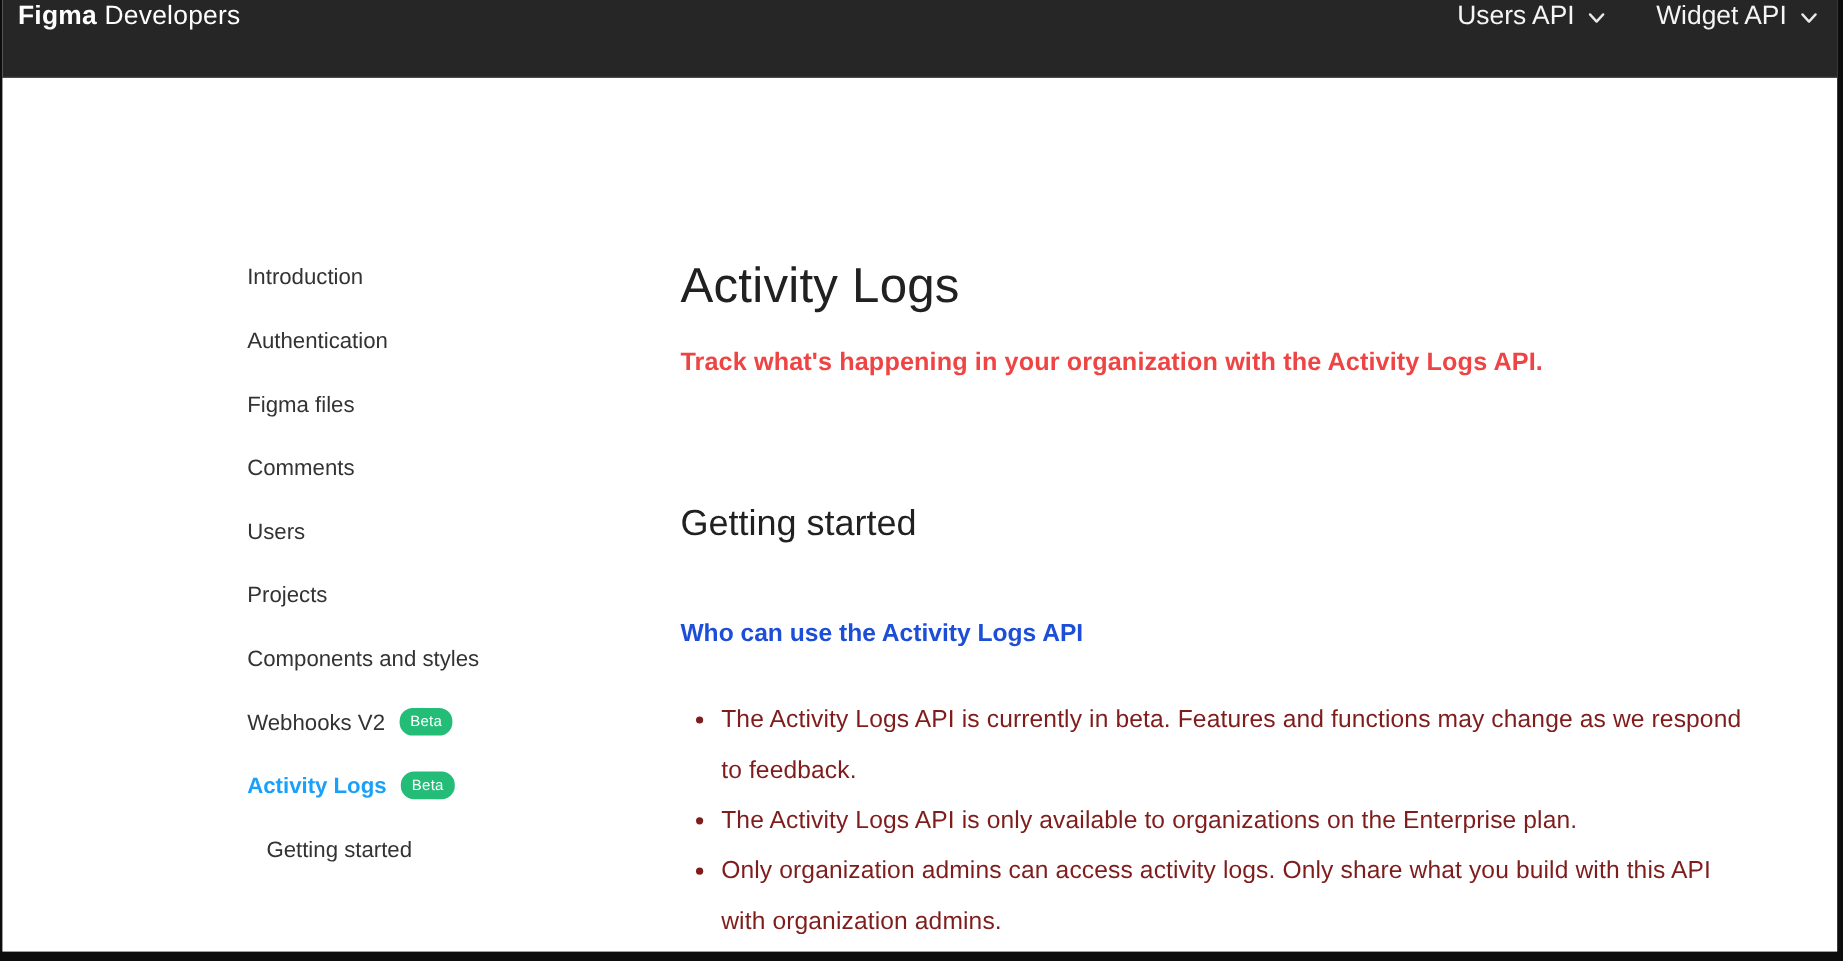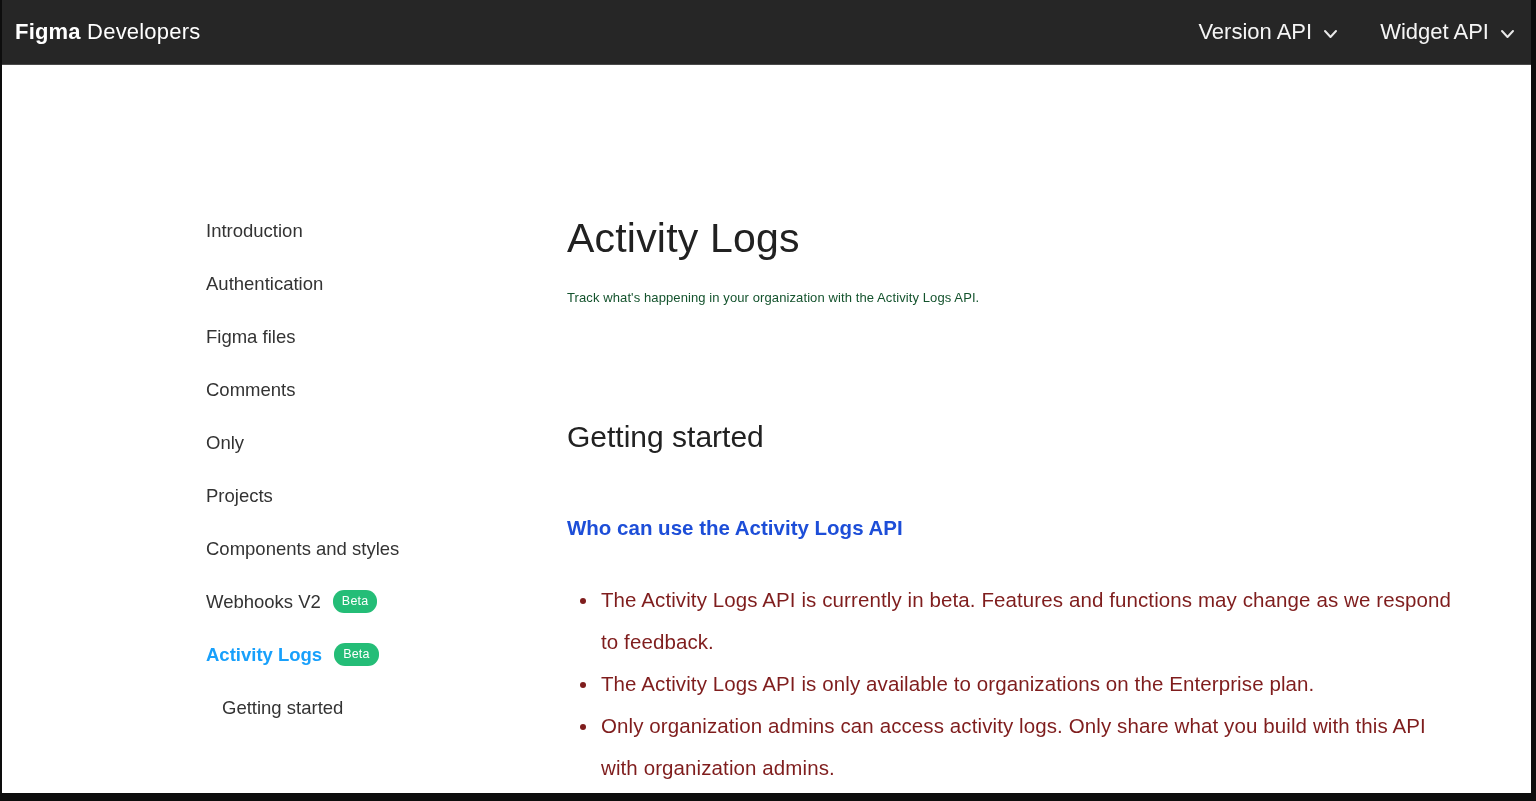--- a/index.html
+++ b/index.html
@@ -16,21 +16,21 @@
     border-left: 2px solid #0d0d0d;
     border-right: 5px solid #0d0d0d;
     border-bottom: 8px solid #0d0d0d;
     background: #ffffff;
   }
   
   .topbar {
     height: 65px;
     background: #262626;
     display: flex;
-    align-items: center;
+    align-items: flex-start;
     padding: 0 16px 0 13px;
     border-bottom: 1px solid #4a4a4a;
   }
   .brand {
     color: #ffffff;
     font-size: 22px;
     letter-spacing: 0.2px;
     white-space: nowrap;
     cursor: pointer;
   }
@@ -94,23 +94,24 @@
     position: absolute; top: 215px; left: 0;
     margin: 0;
     font-size: 41px;
     font-weight: 400;
     color: #212121;
     letter-spacing: 0.2px;
   }
   .subtitle {
     position: absolute; top: 290px; left: 0;
     margin: 0;
-    font-size: 13px;
-    color: #14532d;
+    font-size: 21px;
+    color: #ef4444;
     letter-spacing: 0.1px;
+    font-weight: bold;
   }
   .main h2 {
     position: absolute; top: 420px; left: 0;
     margin: 0;
     font-size: 30px;
     font-weight: 400;
     color: #212121;
   }
   .main h3 {
     position: absolute; top: 516px; left: 0;
@@ -135,21 +136,21 @@
 <body style="--accent: #18a0fb; --green: #24bd77;">
 
 <div class="frame">
 
   <header class="topbar">
     <div class="brand">
       <span class="bold">Figma</span><span> Developers</span>
     </div>
     <nav class="topnav" id="topnav">
         <div class="topnav-item">
-          <span>Version API</span>
+          <span>Users API</span>
           <svg class="chev" width="15" height="10" viewBox="0 0 15 10">
             <polyline points="2,2 7.5,8 13,2" fill="none" stroke="#e8e8e8" stroke-width="2" stroke-linecap="round" stroke-linejoin="round"></polyline>
           </svg>
         </div>
         <div class="topnav-item">
           <span>Widget API</span>
           <svg class="chev" width="15" height="10" viewBox="0 0 15 10">
             <polyline points="2,2 7.5,8 13,2" fill="none" stroke="#e8e8e8" stroke-width="2" stroke-linecap="round" stroke-linejoin="round"></polyline>
           </svg>
         </div>
@@ -163,21 +164,21 @@
       <li class="side-item">
         <span class="side-label">Authentication</span>
       </li>
       <li class="side-item">
         <span class="side-label">Figma files</span>
       </li>
       <li class="side-item">
         <span class="side-label">Comments</span>
       </li>
       <li class="side-item">
-        <span class="side-label">Only</span>
+        <span class="side-label">Users</span>
       </li>
       <li class="side-item">
         <span class="side-label">Projects</span>
       </li>
       <li class="side-item">
         <span class="side-label">Components and styles</span>
       </li>
       <li class="side-item">
         <span class="side-label">Webhooks V2</span>
         <span class="badge">Beta</span>

